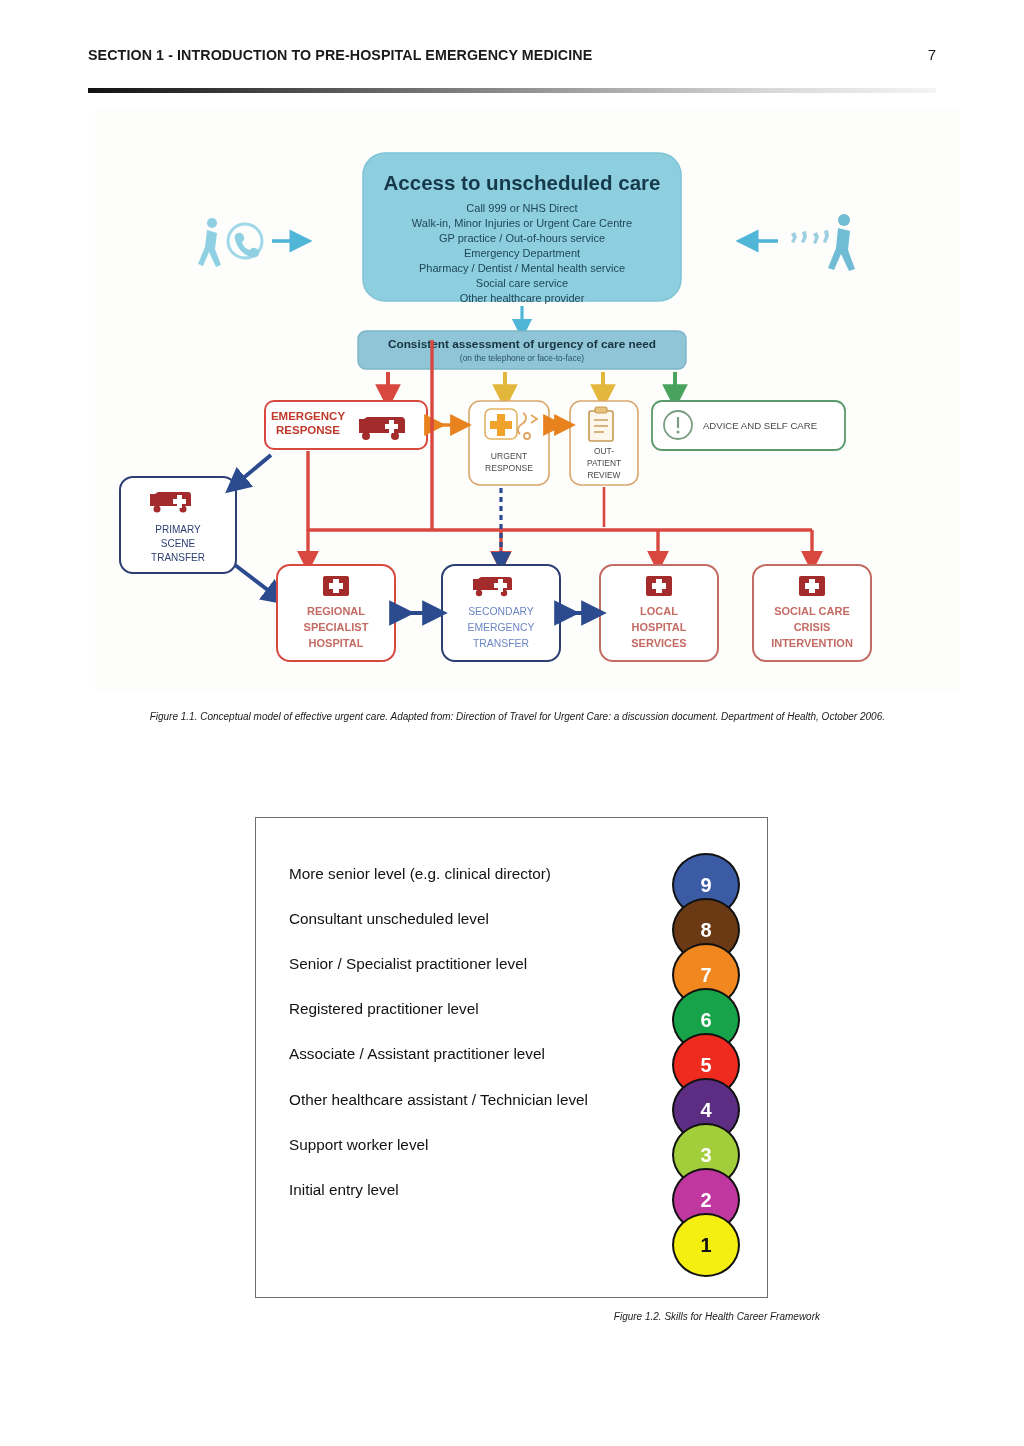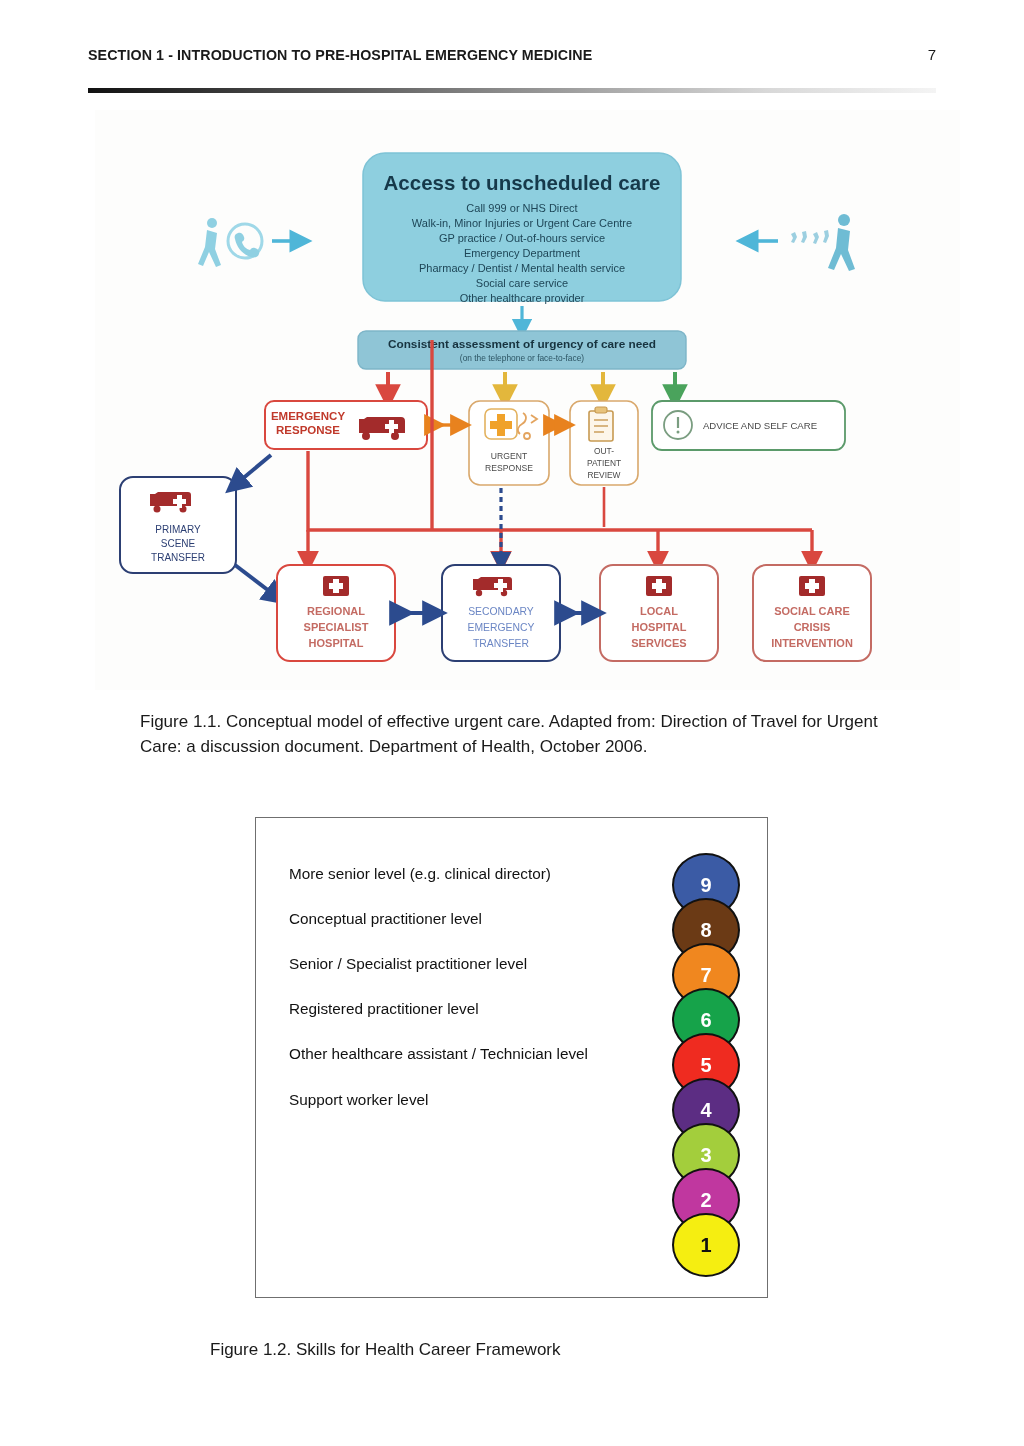--- a/index.html
+++ b/index.html
@@ -33,25 +33,25 @@
   .fig1 {
     position:absolute; left:95px; top:110px; width:865px; height:580px;
     background:#fdfdfc;
     text-align:right;
   }
   .fig1 svg { display:block; }
 
   
   .caption {
     position:absolute;
-    font-size:17px; line-height:1.45;
-    text-align:left; color:#1a1a1a;
+    font-style:italic; font-size:10px; line-height:1.45;
+    text-align:right; color:#1a1a1a;
   }
   #caption-1-1 { left:140px; top:710px; width:745px; }
-  #caption-1-2 { left:210px; top:1310px; width:610px;margin-top:28px; }
+  #caption-1-2 { left:210px; top:1310px; width:610px; }
 
   
   .fig2-box {
     position:absolute; left:255px; top:817px; width:513px; height:481px;
     border:1.2px solid #6f6f6f; background:#ffffff;
   }
   .fw-rows { position:absolute; left:33px; top:33px; width:405px; height:420px; }
   .fw-row {
     height:45.2px; display:flex; align-items:center;
   }
@@ -266,33 +266,39 @@
 </div>
 
 <div class="caption" id="caption-1-1">Figure 1.1. Conceptual model of effective urgent care. Adapted from: Direction of Travel for Urgent Care: a discussion document. Department of Health, October 2006.</div>
 
 <div class="fig2-box">
   <div class="fw-rows">
     <div class="fw-row">
         <span class="fw-label">More senior level (e.g. clinical director)</span>
       </div>
     <div class="fw-row">
-        <span class="fw-label">Conceptual practitioner level</span>
+        <span class="fw-label">Consultant unscheduled level</span>
       </div>
     <div class="fw-row">
         <span class="fw-label">Senior / Specialist practitioner level</span>
       </div>
     <div class="fw-row">
         <span class="fw-label">Registered practitioner level</span>
       </div>
     <div class="fw-row">
+        <span class="fw-label">Associate / Assistant practitioner level</span>
+      </div>
+    <div class="fw-row">
         <span class="fw-label">Other healthcare assistant / Technician level</span>
       </div>
     <div class="fw-row">
         <span class="fw-label">Support worker level</span>
+      </div>
+    <div class="fw-row">
+        <span class="fw-label">Initial entry level</span>
       </div>
   </div>
 </div>
 
 <div class="fw-stack">
   <div class="fw-circle" style="top: 0px; background: rgb(59, 91, 165); color: rgb(255, 255, 255);">9</div>
   <div class="fw-circle" style="top: 45px; background: rgb(107, 58, 21); color: rgb(255, 255, 255);">8</div>
   <div class="fw-circle" style="top: 90px; background: rgb(240, 135, 31); color: rgb(255, 255, 255);">7</div>
   <div class="fw-circle" style="top: 135px; background: rgb(22, 163, 74); color: rgb(255, 255, 255);">6</div>
   <div class="fw-circle" style="top: 180px; background: rgb(239, 43, 32); color: rgb(255, 255, 255);">5</div>

